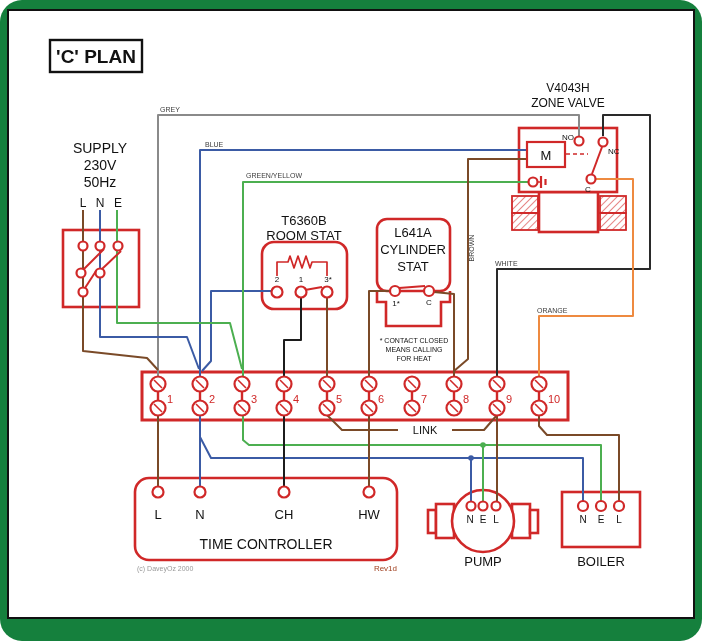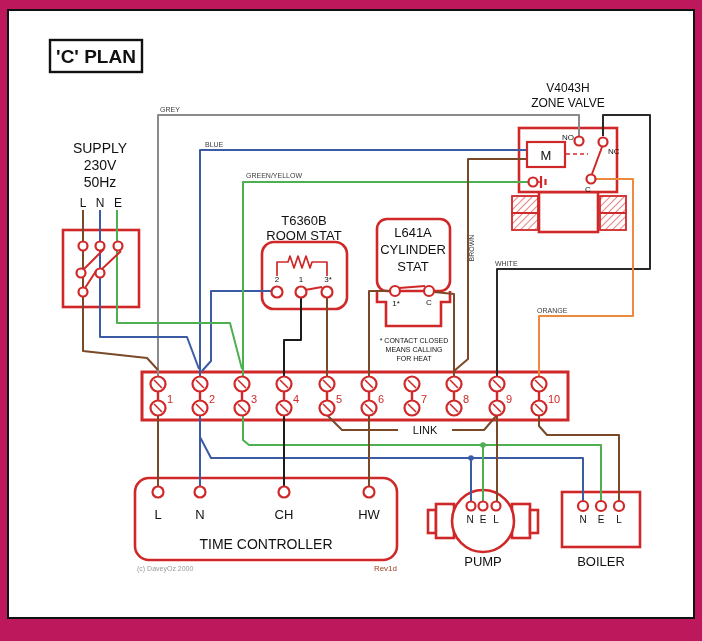--- a/index.html
+++ b/index.html
@@ -1,16 +1,16 @@
 <!DOCTYPE html>
 <html><head>
 <meta charset="utf-8">
 <style>
   html,body{margin:0;padding:0;background:#fff;}
-  .stage{position:relative;width:702px;height:641px;background:#be185d;font-family:"Liberation Sans",sans-serif;}
+  .stage{position:relative;width:702px;height:641px;background:#15803d;font-family:"Liberation Sans",sans-serif;border-radius:22px;}
   svg text{font-family:"Liberation Sans",sans-serif;fill:#111;}
   .f7{font-size:7px}.f8{font-size:8px}.f10{font-size:10px}.f11{font-size:11px}
   .f12{font-size:12px}.f13{font-size:13px}.f14{font-size:14px}
   .ttl{font-size:19px;font-weight:bold}
   .mid{text-anchor:middle}.end{text-anchor:end}
   .wlab{font-size:7px;fill:#3c3c3c}
   .tnum{font-size:11px;fill:#d02828}
   .wire{fill:none;stroke-linejoin:round;stroke-linecap:butt}
   .body{fill:#fff;stroke:#d02828;stroke-width:2.6}
   .term{fill:#fff;stroke:#d02828;stroke-width:2.2}

